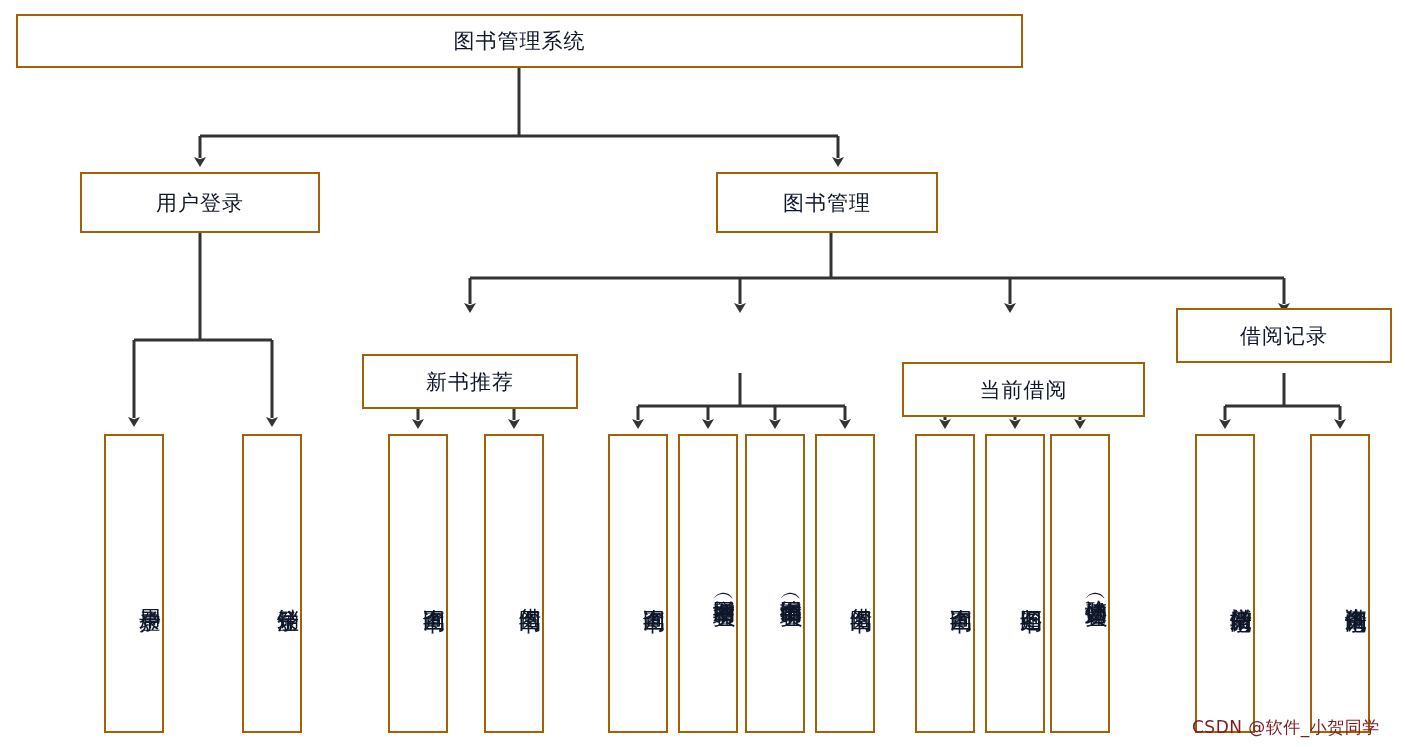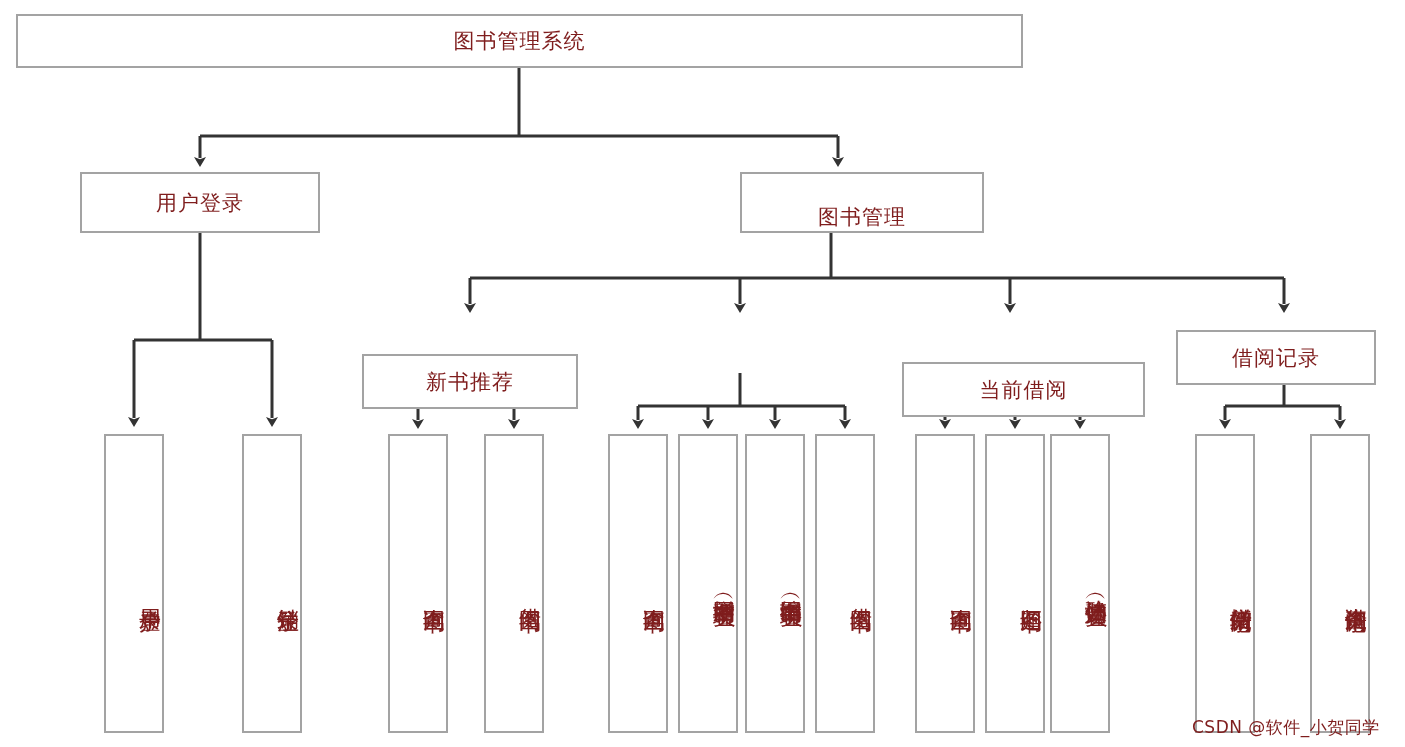--- a/index.html
+++ b/index.html
@@ -21,26 +21,26 @@
     position: absolute;
     left: 0;
     top: 0;
     width: 1405px;
     height: 747px;
     pointer-events: none;
   }
   .node {
     position: absolute;
     box-sizing: border-box;
-    border: 2px solid #a3a3a3;
+    border: 2px solid #a16207;
     background: #ffffff;
     display: flex;
     align-items: center;
     justify-content: center;
-    color: #7f1d1d;
+    color: #0f172a;
   }
   .node.horiz {
     font-size: 21px;
     letter-spacing: 1px;
   }
   .node.vert {
     writing-mode: vertical-rl;
     text-orientation: upright;
     font-size: 22px;
     line-height: 1.06;
@@ -117,31 +117,31 @@
     </g>
   </svg>
 
   <div class="node horiz" style="left:16px; top:14px; width:1007px; height:54px;">
     <span>图书管理系统</span>
   </div>
 
   <div class="node horiz" style="left:80px; top:172px; width:240px; height:61px;">
     <span>用户登录</span>
   </div>
-  <div class="node horiz" style="left:740px; top:172px; width:244px; height:61px;align-items:flex-end;">
+  <div class="node horiz" style="left:716px; top:172px; width:222px; height:61px;">
     <span>图书管理</span>
   </div>
 
   <div class="node horiz" style="left:362px; top:318px; width:216px; height:55px;margin-top:36px;">
     <span>新书推荐</span>
   </div>
   <div class="node horiz" style="left:902px; top:318px; width:243px; height:55px;margin-top:44px;">
     <span>当前借阅</span>
   </div>
-  <div class="node horiz" style="left:1176px; top:330px; width:200px; height:55px;">
+  <div class="node horiz" style="left:1176px; top:308px; width:216px; height:55px;">
     <span>借阅记录</span>
   </div>
 
   <div class="node vert" style="left:104px; top:434px; width:60px; height:299px;">
     <span class="vlabel">用户登录</span>
   </div>
   <div class="node vert" style="left:242px; top:434px; width:60px; height:299px;">
     <span class="vlabel">注销登录</span>
   </div>
   <div class="node vert" style="left:388px; top:434px; width:60px; height:299px;">

